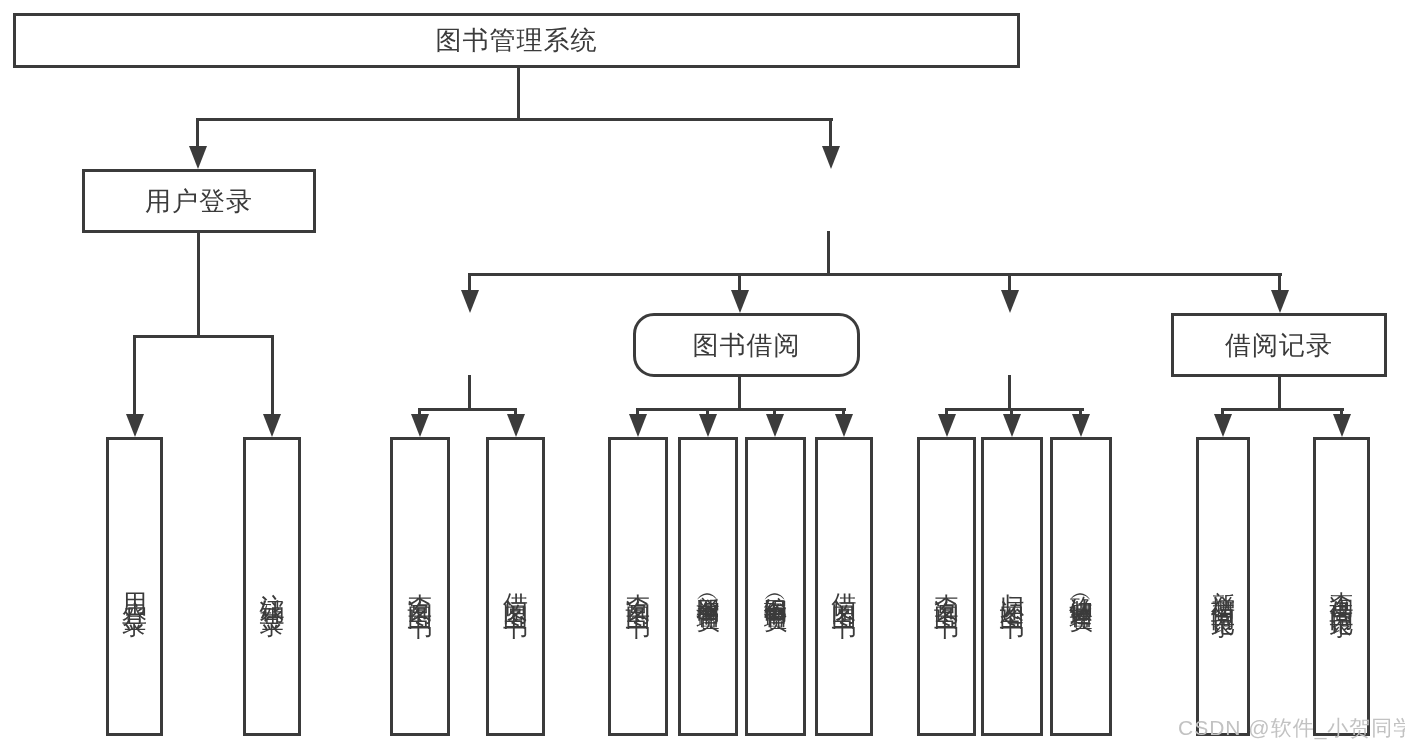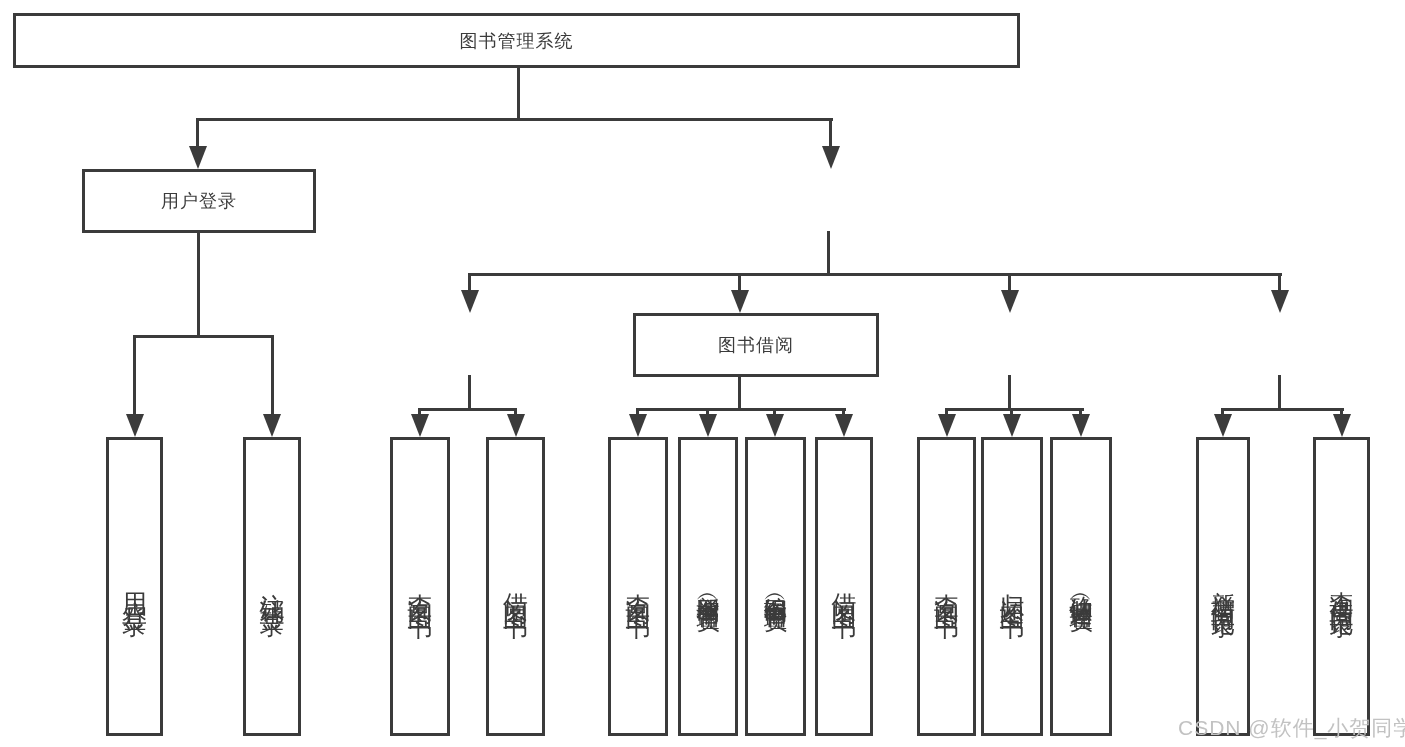--- a/index.html
+++ b/index.html
@@ -15,21 +15,21 @@
     position:absolute;
     box-sizing:border-box;
     background:#ffffff;
     border:3px solid #3b3b3b;
     display:flex;
     align-items:center;
     justify-content:center;
     text-align:center;
     z-index:2;
   }
-  .hlabel{font-size:18px;letter-spacing:1px;white-space:nowrap;}
+  .hlabel{font-size:26px;letter-spacing:1px;white-space:nowrap;}
   .leaf span{
     writing-mode:vertical-rl;
     text-orientation:mixed;
     font-size:25px;
     letter-spacing:7px;
     line-height:1;
     white-space:nowrap;
   }
   .leaf.mid span{font-size:24px;letter-spacing:5px;}
   .leaf.long span{font-size:23px;letter-spacing:2px;}
@@ -76,21 +76,22 @@
   <div class="line" style="left:468px;top:273px;width:814px;height:3px;"></div>
   <div class="line" style="left:468px;top:273px;width:3px;height:20px;"></div>
   <div class="ah" style="left:461px;top:290px;"></div>
   <div class="line" style="left:738px;top:273px;width:3px;height:20px;"></div>
   <div class="ah" style="left:731px;top:290px;"></div>
   <div class="line" style="left:1008px;top:273px;width:3px;height:20px;"></div>
   <div class="ah" style="left:1001px;top:290px;"></div>
   <div class="line" style="left:1278px;top:273px;width:3px;height:20px;"></div>
   <div class="ah" style="left:1271px;top:290px;"></div>
 
-  <div class="box hlabel" style="left:633px;top:313px;width:246px;height:64px;">图书借阅</div>
+  <div class="box hlabel" style="left:633px;top:313px;width:227px;height:64px;border-radius:21px;">图书借阅</div>
+  <div class="box hlabel" style="left:1171px;top:313px;width:216px;height:64px;">借阅记录</div>
 
   <div class="line" style="left:197px;top:231px;width:3px;height:107px;"></div>
   <div class="line" style="left:133px;top:335px;width:141px;height:3px;"></div>
   <div class="line" style="left:133px;top:335px;width:3px;height:82px;"></div>
   <div class="ah" style="left:126px;top:414px;"></div>
   <div class="line" style="left:271px;top:335px;width:3px;height:82px;"></div>
   <div class="ah" style="left:263px;top:414px;"></div>
 
   <div class="line" style="left:468px;top:375px;width:3px;height:36px;"></div>
   <div class="line" style="left:418px;top:408px;width:99px;height:3px;"></div>

